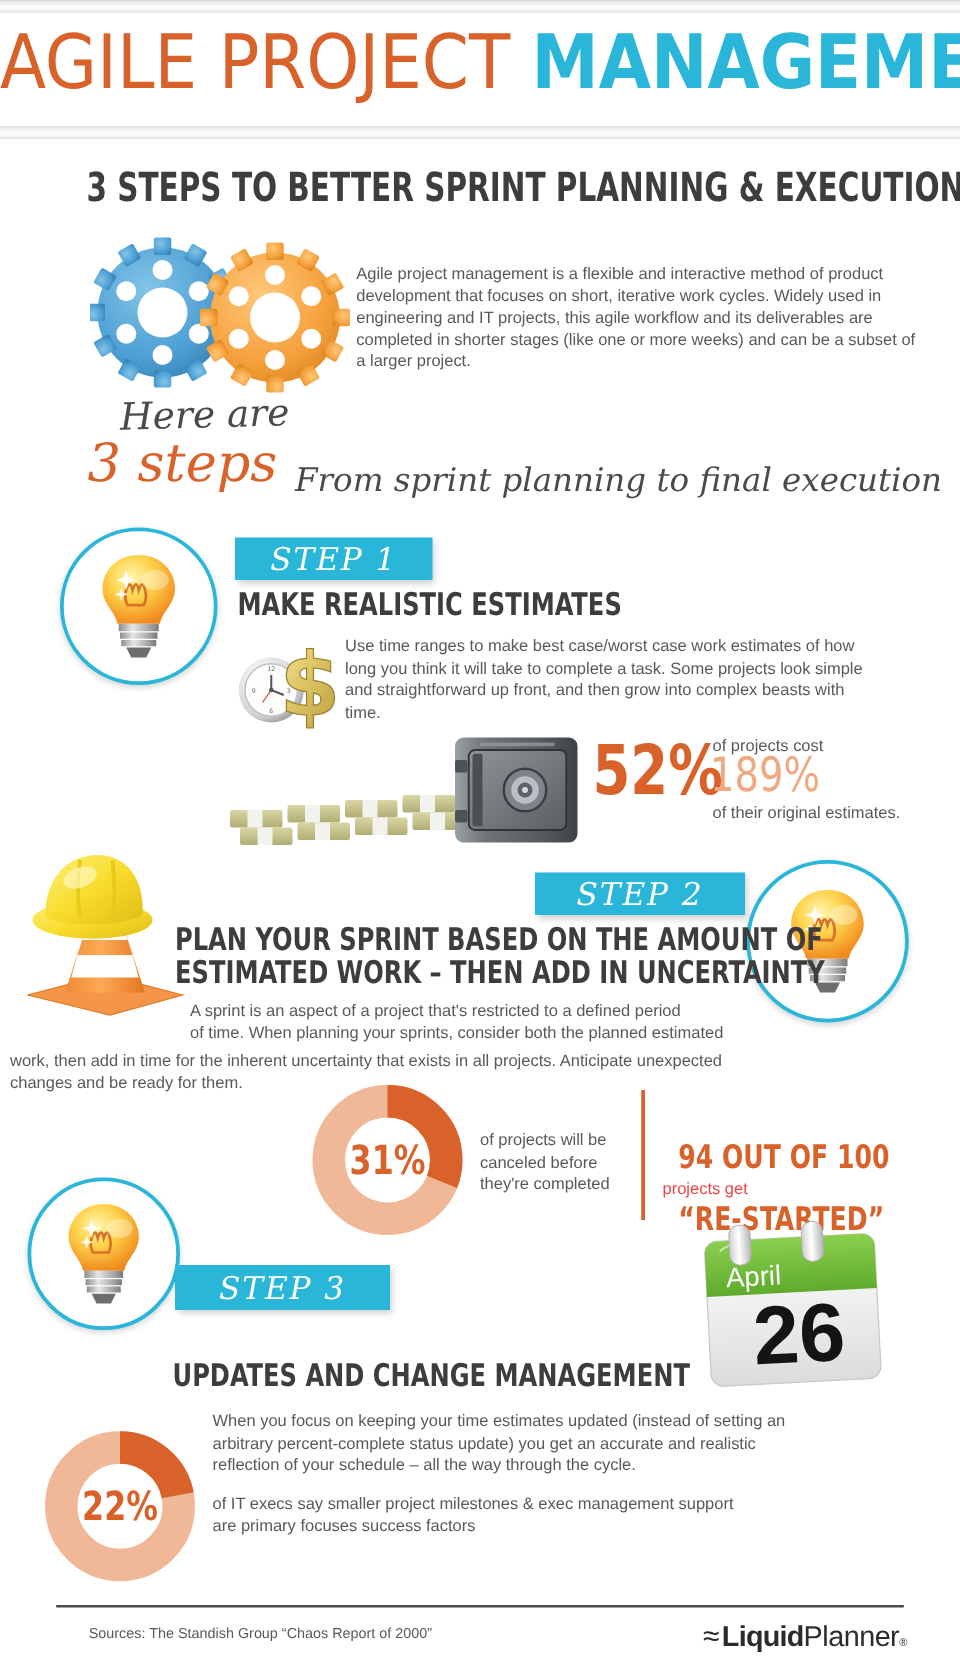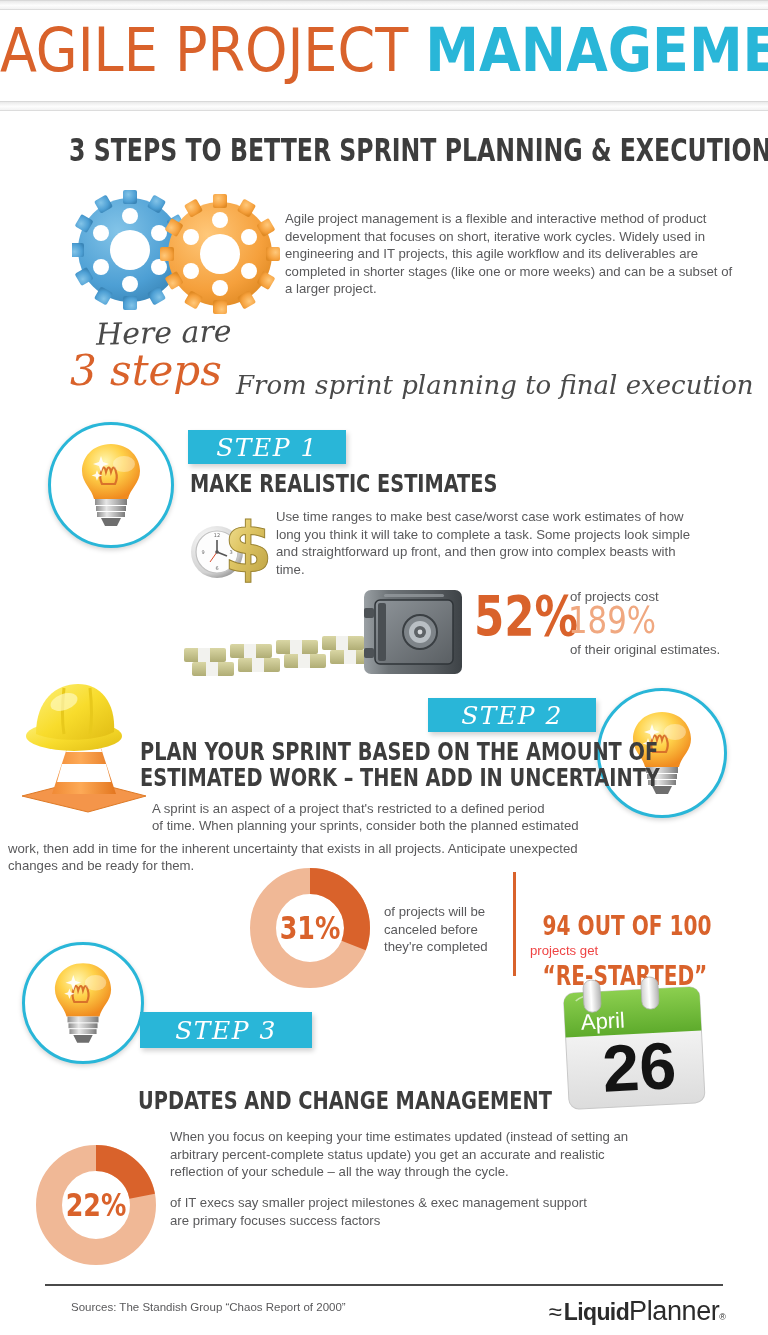--- a/index.html
+++ b/index.html
@@ -174,21 +174,21 @@
     position: absolute; left: 45px; top: 1301px;
     font-size: 11.5px; color: #59595b; margin-left: 26px;
   }
   .logo {
     position: absolute; right: 42px; top: 1296px;
     display: flex; align-items: baseline;
     font-family: "Liberation Sans", sans-serif;
   }
   .logo .wave { font-size: 24px; color: #2b2b2b; margin-right: 2px; line-height: 1; }
   .logo .liquid { font-size: 23px; font-weight: bold; color: #2b2b2b; letter-spacing: -0.6px; }
-  .logo .planner { font-size: 27px; font-weight: 400; color: #2b2b2b; letter-spacing: -0.4px; }
+  .logo .planner { font-size: 23px; font-weight: 400; color: #2b2b2b; letter-spacing: -0.4px; }
   .logo .reg { font-size: 9px; color: #2b2b2b; vertical-align: super; }
 
   
   .p-abs { position: absolute; }
 </style>
 </head>
 <body>
 
 <div class="page">
 

